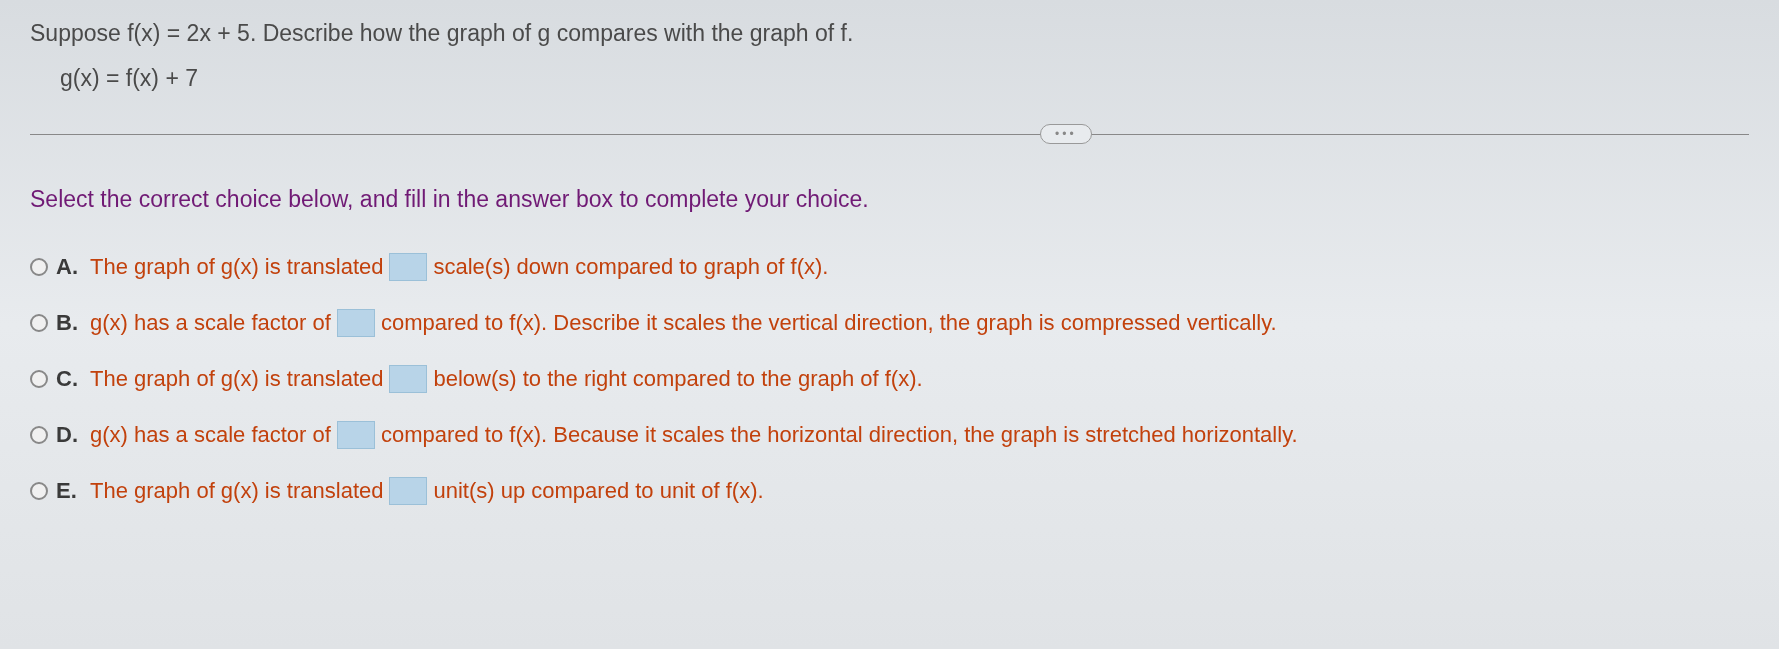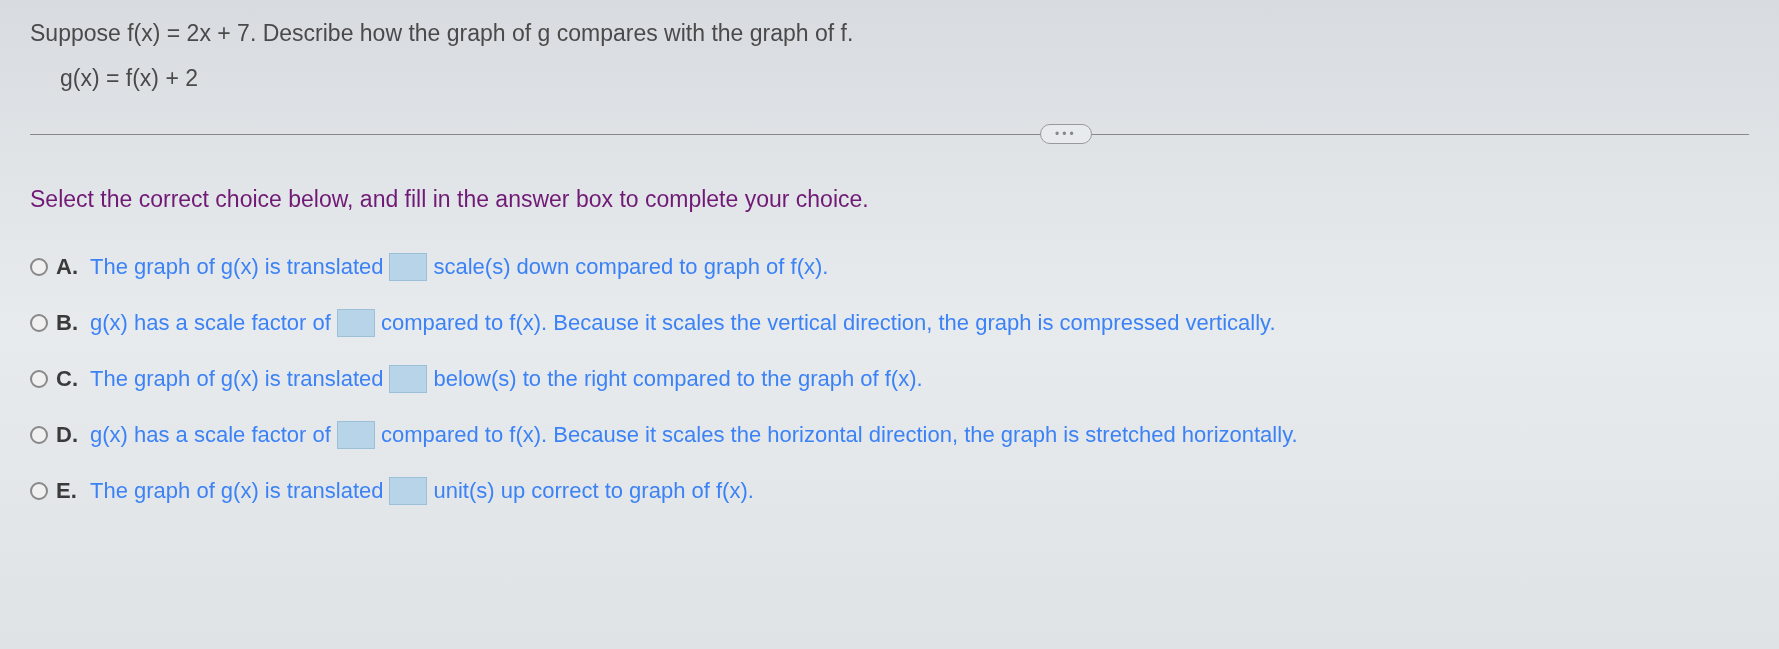--- a/index.html
+++ b/index.html
@@ -87,21 +87,21 @@
     }
     
     .choice-letter {
       font-weight: bold;
       color: #3a3a3a;
       min-width: 26px;
       font-size: 22px;
     }
     
     .choice-text {
-      color: #3b82f6;
+      color: #c2410c;
       font-size: 22px;
       display: flex;
       align-items: center;
       flex-wrap: wrap;
       gap: 6px;
     }
     
     .choice-text-part {
       white-space: nowrap;
     }
@@ -111,23 +111,23 @@
       width: 38px;
       height: 28px;
       background: #b8d4e8;
       border: 1px solid #9bc0d8;
       vertical-align: middle;
     }
   </style>
 </head>
 <body>
 
-<div class="question-text">Suppose f(x) = 2x + 7. Describe how the graph of g compares with the graph of f.</div>
+<div class="question-text">Suppose f(x) = 2x + 5. Describe how the graph of g compares with the graph of f.</div>
 
-<div class="equation">g(x) = f(x) + 2</div>
+<div class="equation">g(x) = f(x) + 7</div>
 
 <div class="divider-container">
   <div class="divider-line"></div>
   <div class="divider-dots">•••</div>
 </div>
 
 <div class="instruction">Select the correct choice below, and fill in the answer box to complete your choice.</div>
 
 <div class="choices">
 
@@ -140,21 +140,21 @@
       <span class="choice-text-part">scale(s) down compared to graph of f(x).</span>
     </div>
   </div>
 
   <div class="choice-row">
     <div class="radio"></div>
     <span class="choice-letter">B.</span>
     <div class="choice-text">
       <span class="choice-text-part">g(x) has a scale factor of</span>
       <span class="answer-box"></span>
-      <span class="choice-text-part">compared to f(x). Because it scales the vertical direction, the graph is compressed vertically.</span>
+      <span class="choice-text-part">compared to f(x). Describe it scales the vertical direction, the graph is compressed vertically.</span>
     </div>
   </div>
 
   <div class="choice-row">
     <div class="radio"></div>
     <span class="choice-letter">C.</span>
     <div class="choice-text">
       <span class="choice-text-part">The graph of g(x) is translated</span>
       <span class="answer-box"></span>
       <span class="choice-text-part">below(s) to the right compared to the graph of f(x).</span>
@@ -170,17 +170,17 @@
       <span class="choice-text-part">compared to f(x). Because it scales the horizontal direction, the graph is stretched horizontally.</span>
     </div>
   </div>
 
   <div class="choice-row">
     <div class="radio"></div>
     <span class="choice-letter">E.</span>
     <div class="choice-text">
       <span class="choice-text-part">The graph of g(x) is translated</span>
       <span class="answer-box"></span>
-      <span class="choice-text-part">unit(s) up correct to graph of f(x).</span>
+      <span class="choice-text-part">unit(s) up compared to unit of f(x).</span>
     </div>
   </div>
 
 </div>
 
 </body></html>

